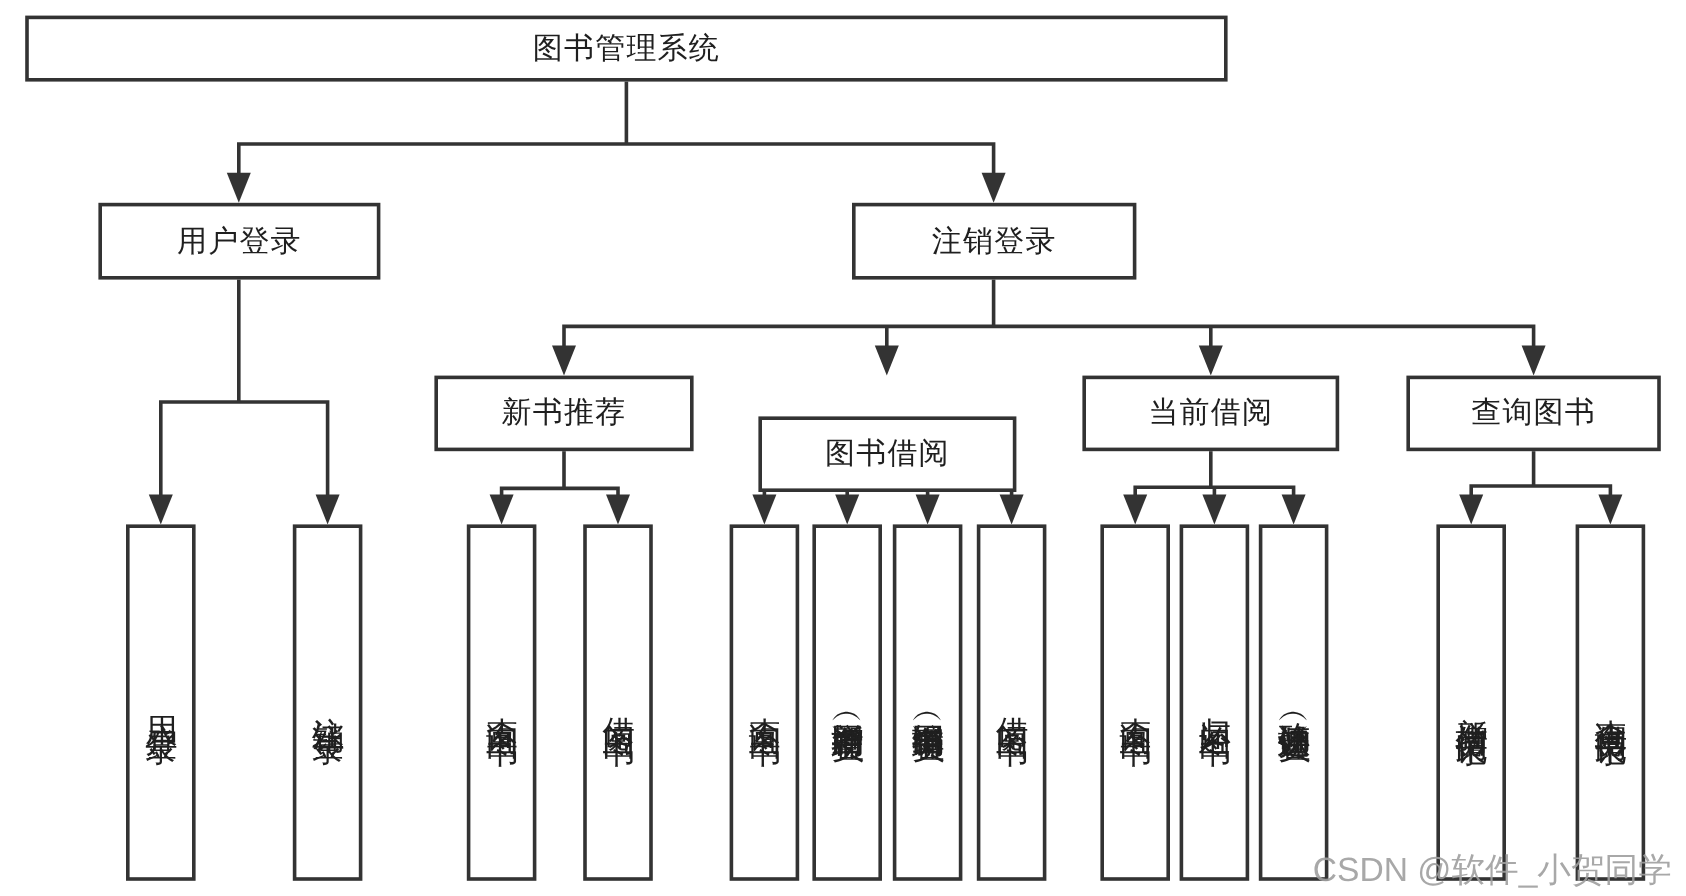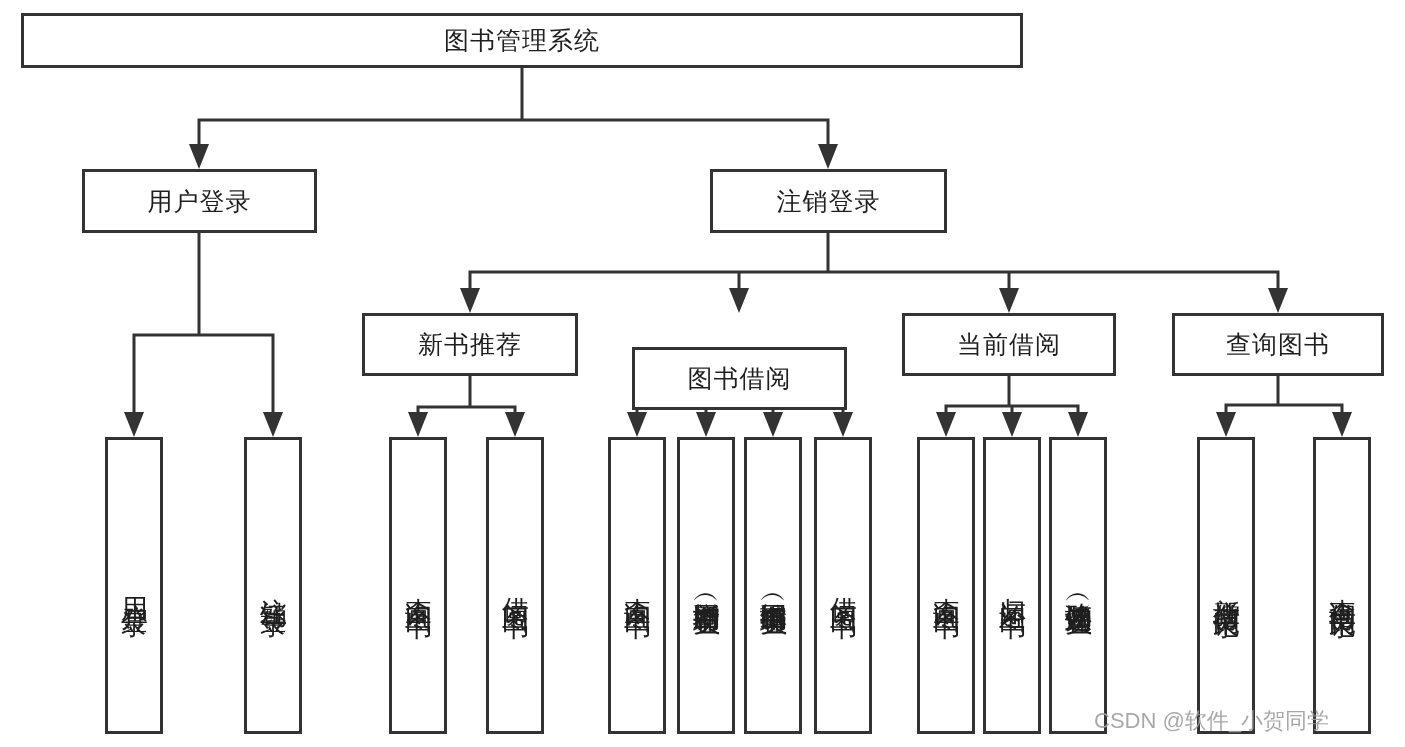--- a/index.html
+++ b/index.html
@@ -29,21 +29,21 @@
   .leaf span{
     writing-mode:vertical-lr;
     text-orientation:mixed;
     font-size:27px;line-height:1;white-space:nowrap;
   }
   .ls4{letter-spacing:5px;}
   .ls6{letter-spacing:3px;}
   .ls9{letter-spacing:1px;}
   .watermark{
     position:absolute;left:1094px;top:708px;
-    font-size:22px;line-height:1.2;
+    font-size:28px;line-height:1.2;
     color:var(--watermark,#9f9f9f);
     opacity:.9;white-space:nowrap;z-index:10;
   }
 </style>
 </head>
 <body>
 
 <div class="canvas" style="--line: #333333; --text: #1f1f1f; --watermark: #9f9f9f; --background: #ffffff;">
 
   <svg class="connectors" viewBox="0 0 1405 747" xmlns="http://www.w3.org/2000/svg">

